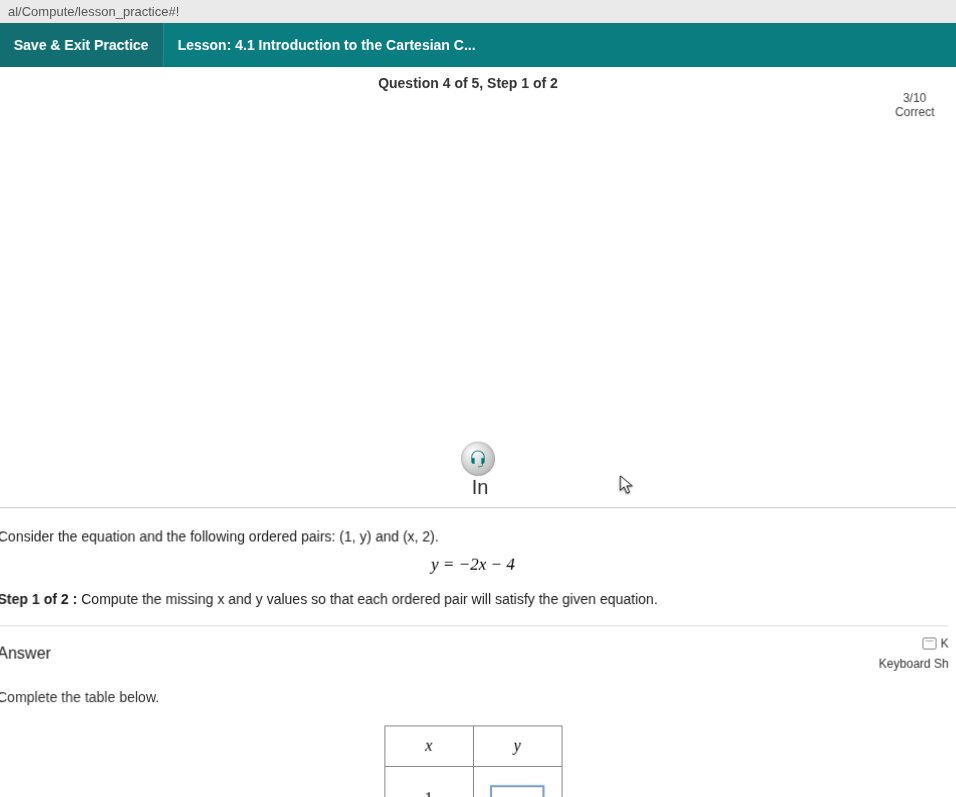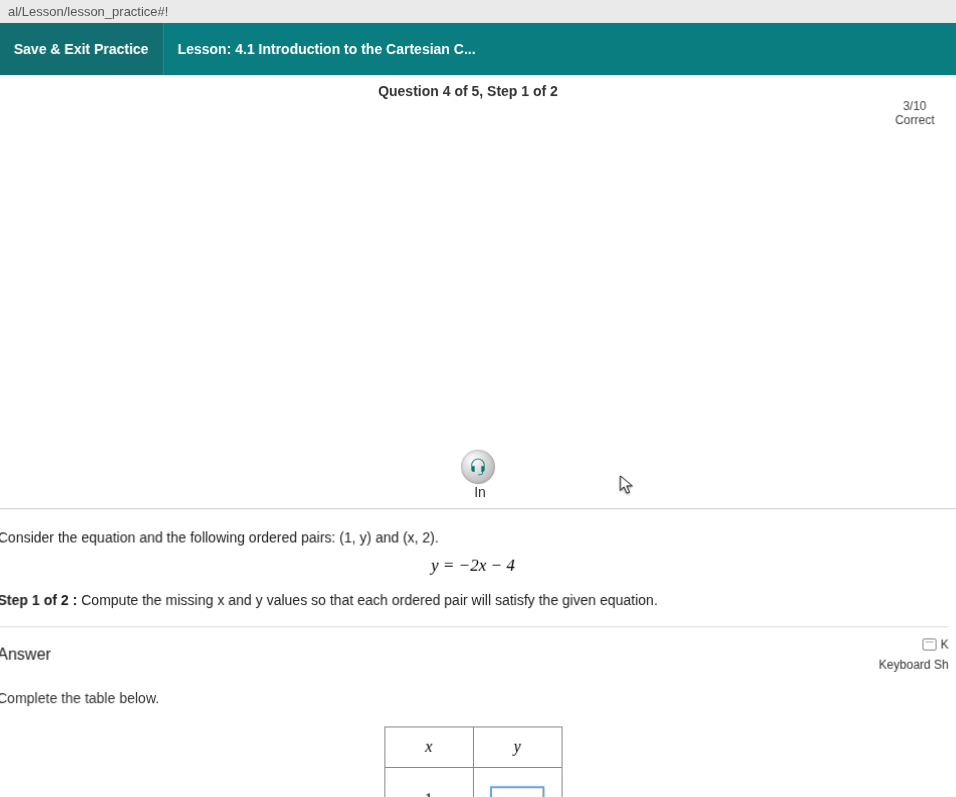--- a/index.html
+++ b/index.html
@@ -2,21 +2,21 @@
 <html><head>
 <meta charset="utf-8">
 <style>
   * { box-sizing: border-box; margin: 0; padding: 0; }
   html, body { width: 956px; height: 797px; font-family: Arial, Helvetica, sans-serif; background: #f2f2f2; overflow: hidden; }
   body { transform: perspective(2000px) rotateX(1deg); transform-origin: top center; }
 
   .url-bar { padding: 4px 8px; font-size: 13px; color: #555; background: #eaeaea; }
 
   .top-teal {
-    display: flex; align-items: stretch; background: #0a7d80; color: #fff; height: 52px;
+    display: flex; align-items: stretch; background: #0a7d80; color: #fff; height: 44px;
     box-shadow: 0 2px 4px rgba(0,0,0,.2);
   }
   .save-exit {
     background: #126e70; padding: 0 14px; display: flex; align-items: center; font-size: 14px; font-weight: 600;
     border-right: 1px solid rgba(255,255,255,.15);
   }
   .lesson-title { padding: 12px 14px; display: flex; align-items: center; font-size: 14px; font-weight: 600; }
   .spacer { flex: 1; }
   .user-name { padding: 0 14px; display: flex; align-items: center; font-size: 14px; font-weight: 700; }
 
@@ -25,21 +25,21 @@
   }
   .q-location { font-size: 14px; font-weight: 700; color: #333; flex: 0 0 auto; padding-right: 20px; }
   .score-box { font-size: 12px; color: #444; text-align: center; line-height: 1.2; margin-left: auto; padding: 0 12px; }
   .progress-wrap { flex: 0 0 320px; height: 10px; background: #ddd; border-radius: 5px; overflow: hidden; margin: 0 14px; position: relative; }
   .progress-fill { height: 100%; background: #1d6fd6; width: 30%; }
   .round-icon {
     width: 34px; height: 34px; border-radius: 50%; background: radial-gradient(circle at 35% 30%, #fefefe, #ccc 55%, #aaa);
     display: flex; align-items: center; justify-content: center; margin: 0 8px; box-shadow: inset 0 0 3px rgba(0,0,0,.3);
   }
   .round-icon svg { width: 20px; height: 20px; }
-  .right-trunc { font-size: 14px; color: #333; padding-left: 4px; }
+  .right-trunc { font-size: 20px; color: #333; padding-left: 4px; }
 
   .content { background: #fff; padding: 14px 10px 0 0; height: calc(797px - 18px - 40px - 52px); overflow: hidden; }
   .prompt-line { font-size: 14px; color: #222; margin: 6px 0 10px 0; }
   .equation { font-family: "Times New Roman", serif; font-style: italic; font-size: 17px; text-align: center; margin: 8px 0 16px 0; }
   .step-line { font-size: 14px; color: #222; margin-bottom: 18px; }
   .step-line b { font-weight: 700; }
 
   .answer-row { display: flex; align-items: center; border-top: 1px solid #ddd; padding: 10px 0 4px 0; }
   .answer-label { font-size: 16px; font-weight: 400; color: #222; }
   .kb-group { margin-left: auto; display: flex; flex-direction: column; align-items: flex-end; gap: 6px; font-size: 12px; color: #333; }
@@ -61,21 +61,21 @@
     box-shadow: inset 1px 1px 2px rgba(0,0,0,.15);
   }
   .cell-input.active { outline: 1px solid #6aa7e8; box-shadow: 0 0 3px rgba(60,130,220,.6); }
 
   .cursor { position: absolute; left: 618px; top: 472px; pointer-events: none; }
   .cursor svg { width: 18px; height: 22px; filter: drop-shadow(0 1px 1px rgba(0,0,0,.4)); }
 </style>
 </head>
 <body>
 
-<div class="url-bar">al/Lesson/lesson_practice#!</div>
+<div class="url-bar">al/Compute/lesson_practice#!</div>
 
 <div class="top-teal">
   <div class="save-exit">Save &amp; Exit Practice</div>
   <div class="lesson-title">Lesson: 4.1 Introduction to the Cartesian C...</div>
   <div class="spacer"></div>
 </div>
 
 <div class="status-bar">
   <div class="q-location">Question 4 of 5, Step 1 of 2</div>
   <div class="score-box">

